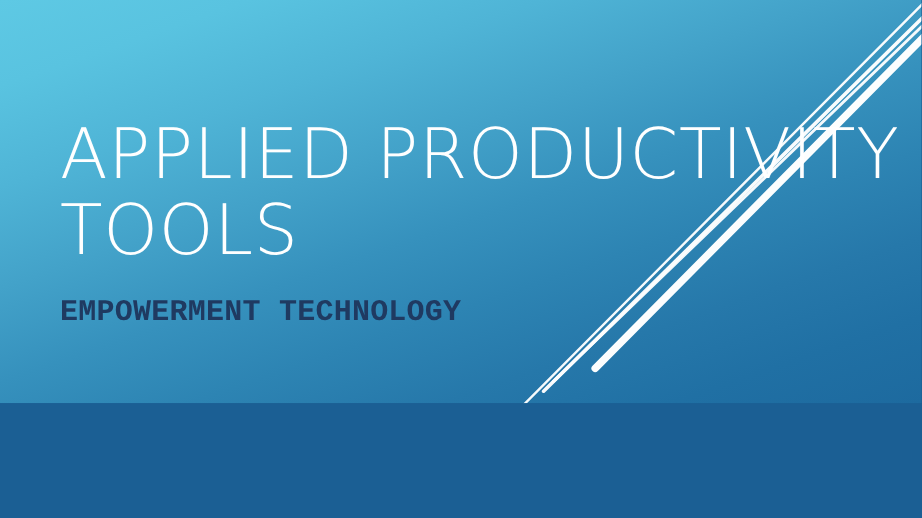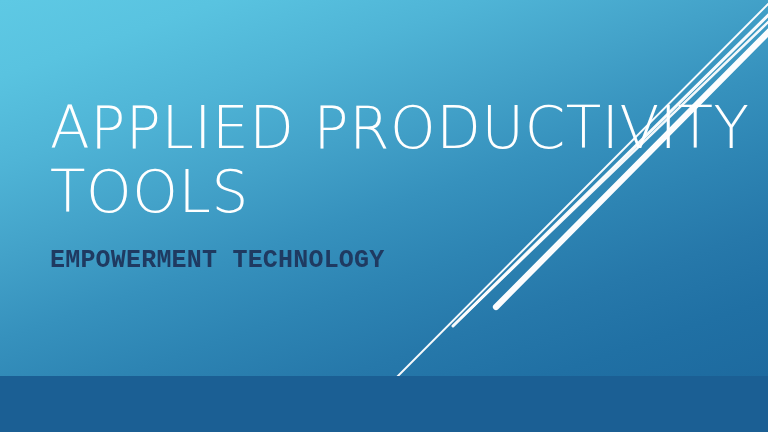--- a/index.html
+++ b/index.html
@@ -4,21 +4,21 @@
 <title>Applied Productivity Tools</title>
 <style>
   html, body {
     margin: 0;
     padding: 0;
     background: #1b5f94;
   }
   #slide {
     position: relative;
     width: 768px;
-    height: 376px;
+    height: 336px;
     overflow: hidden;
     font-family: "Liberation Sans", sans-serif;
     
     background:
       linear-gradient(161deg,
         #5ec9e4 0%,
         #59c3e0 12%,
         #4fb4d6 26%,
         #43a2c9 40%,
         #3691bd 53%,

